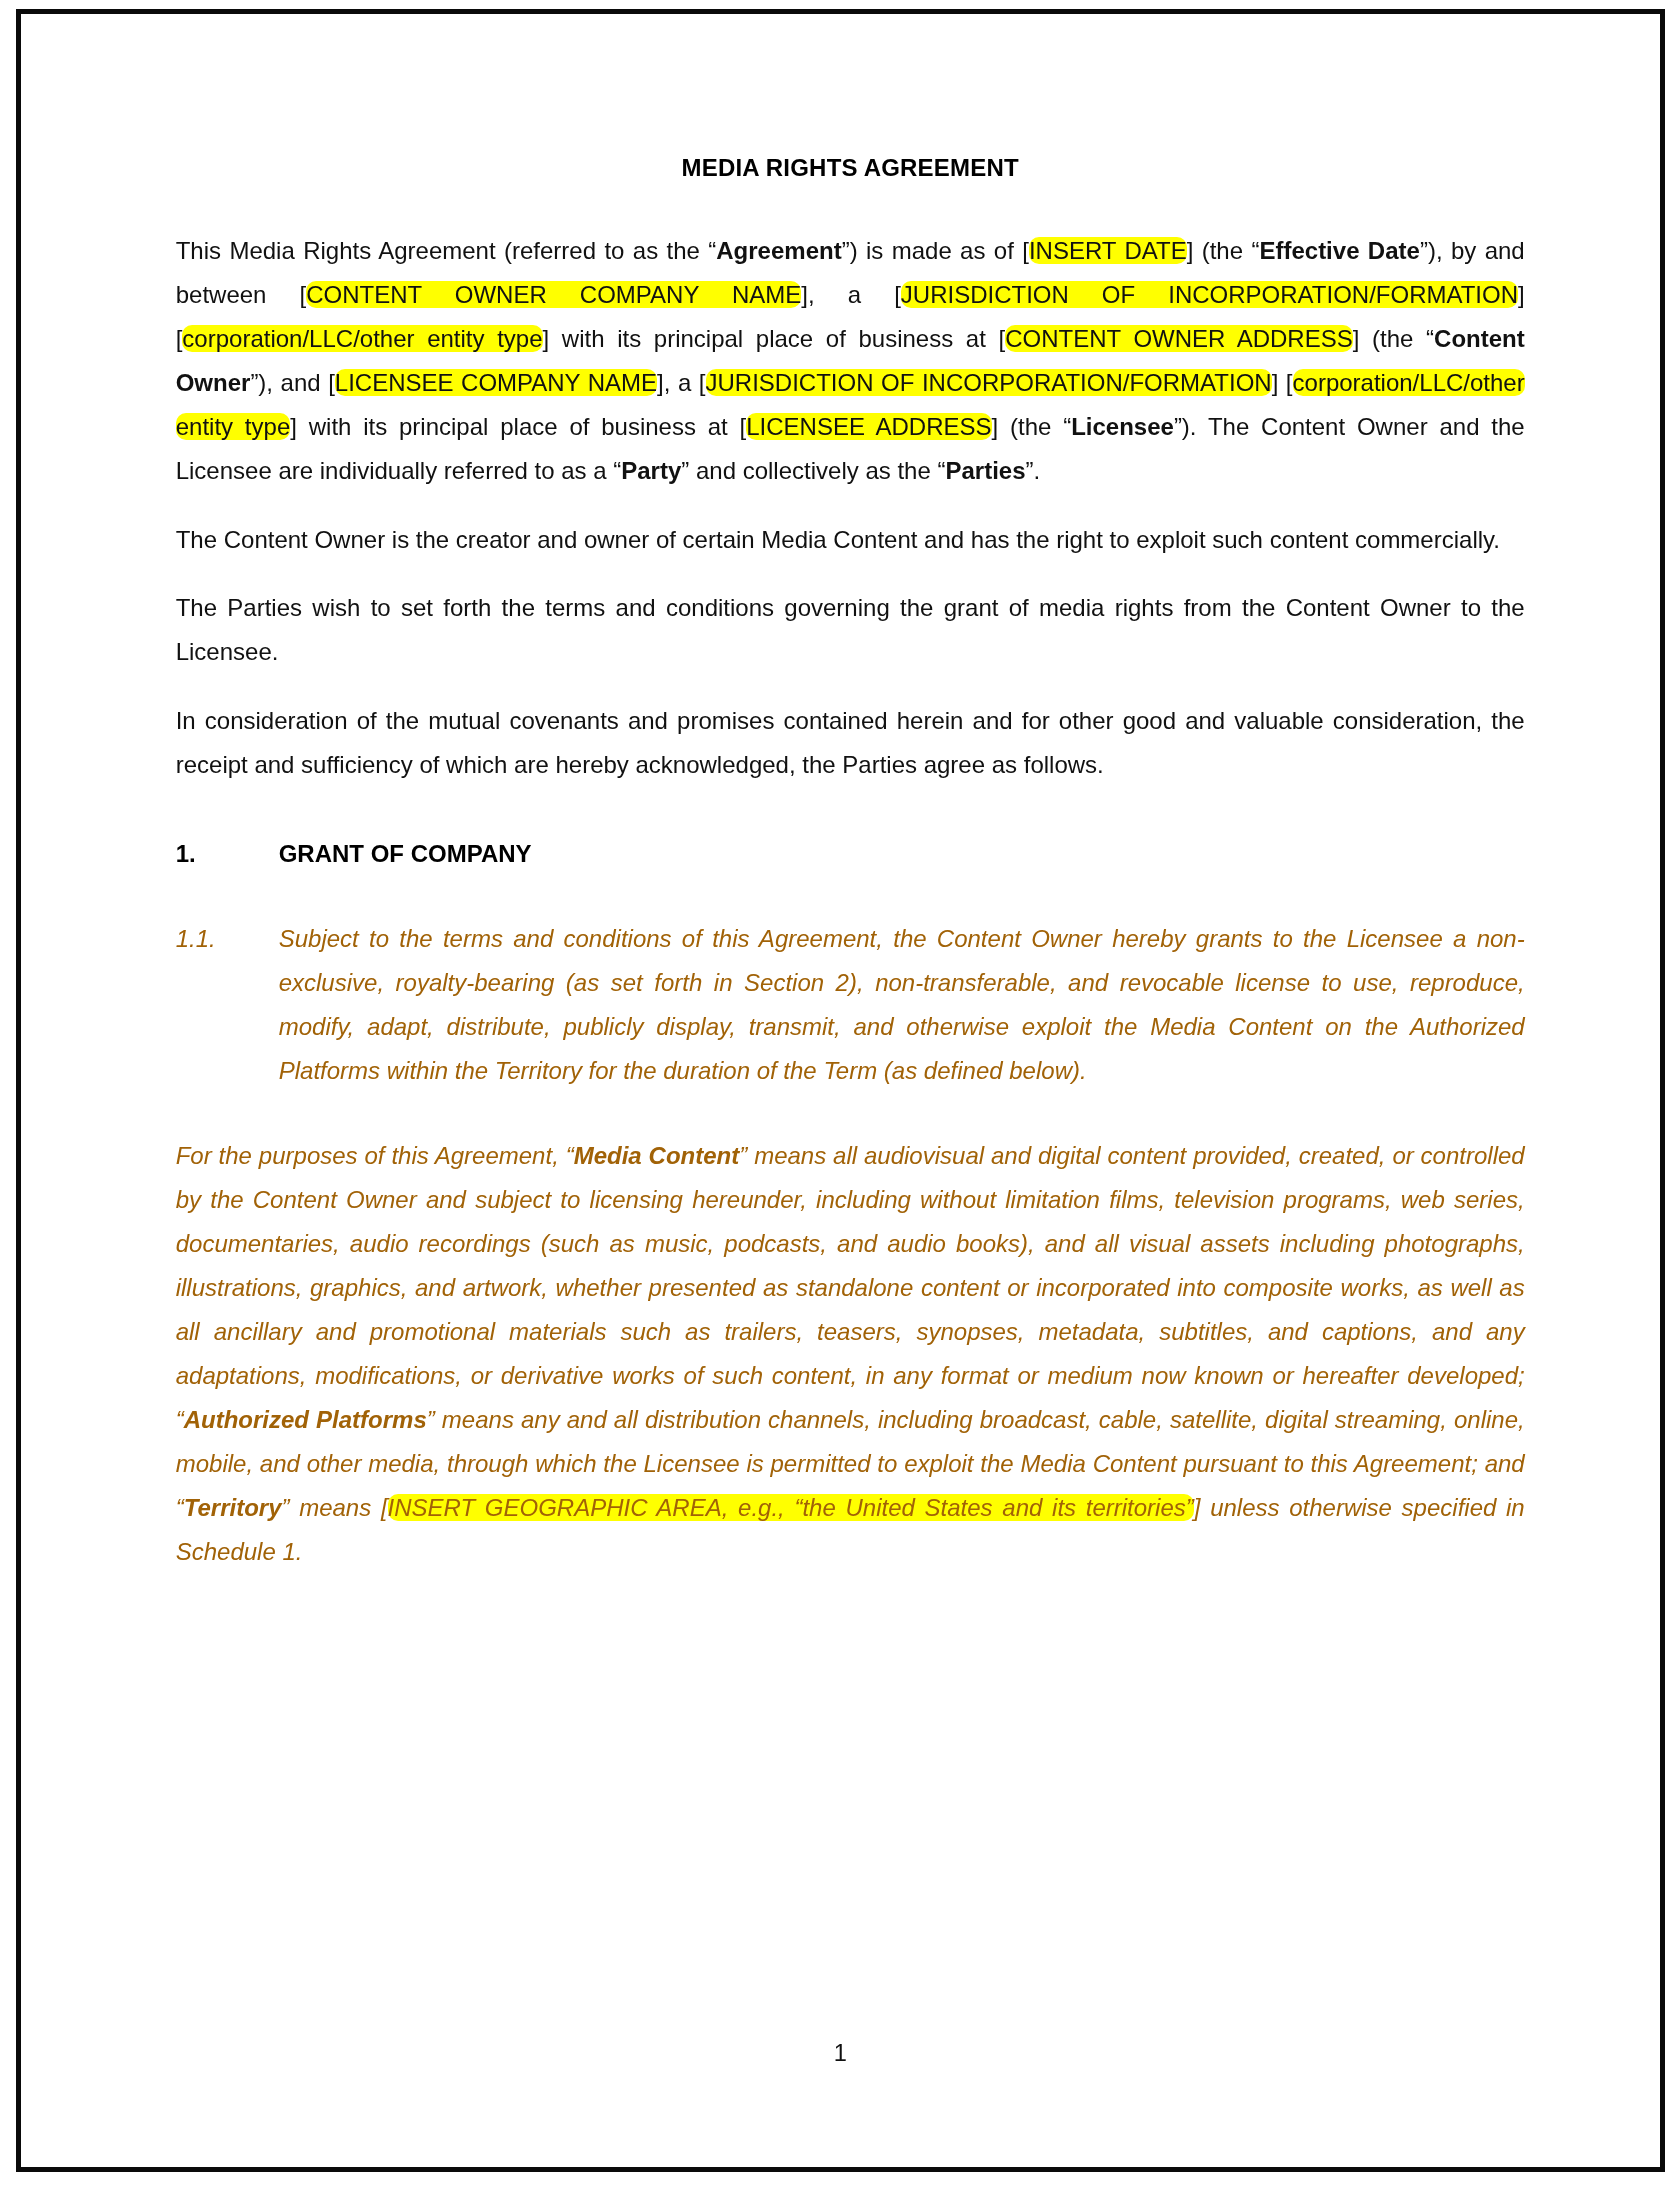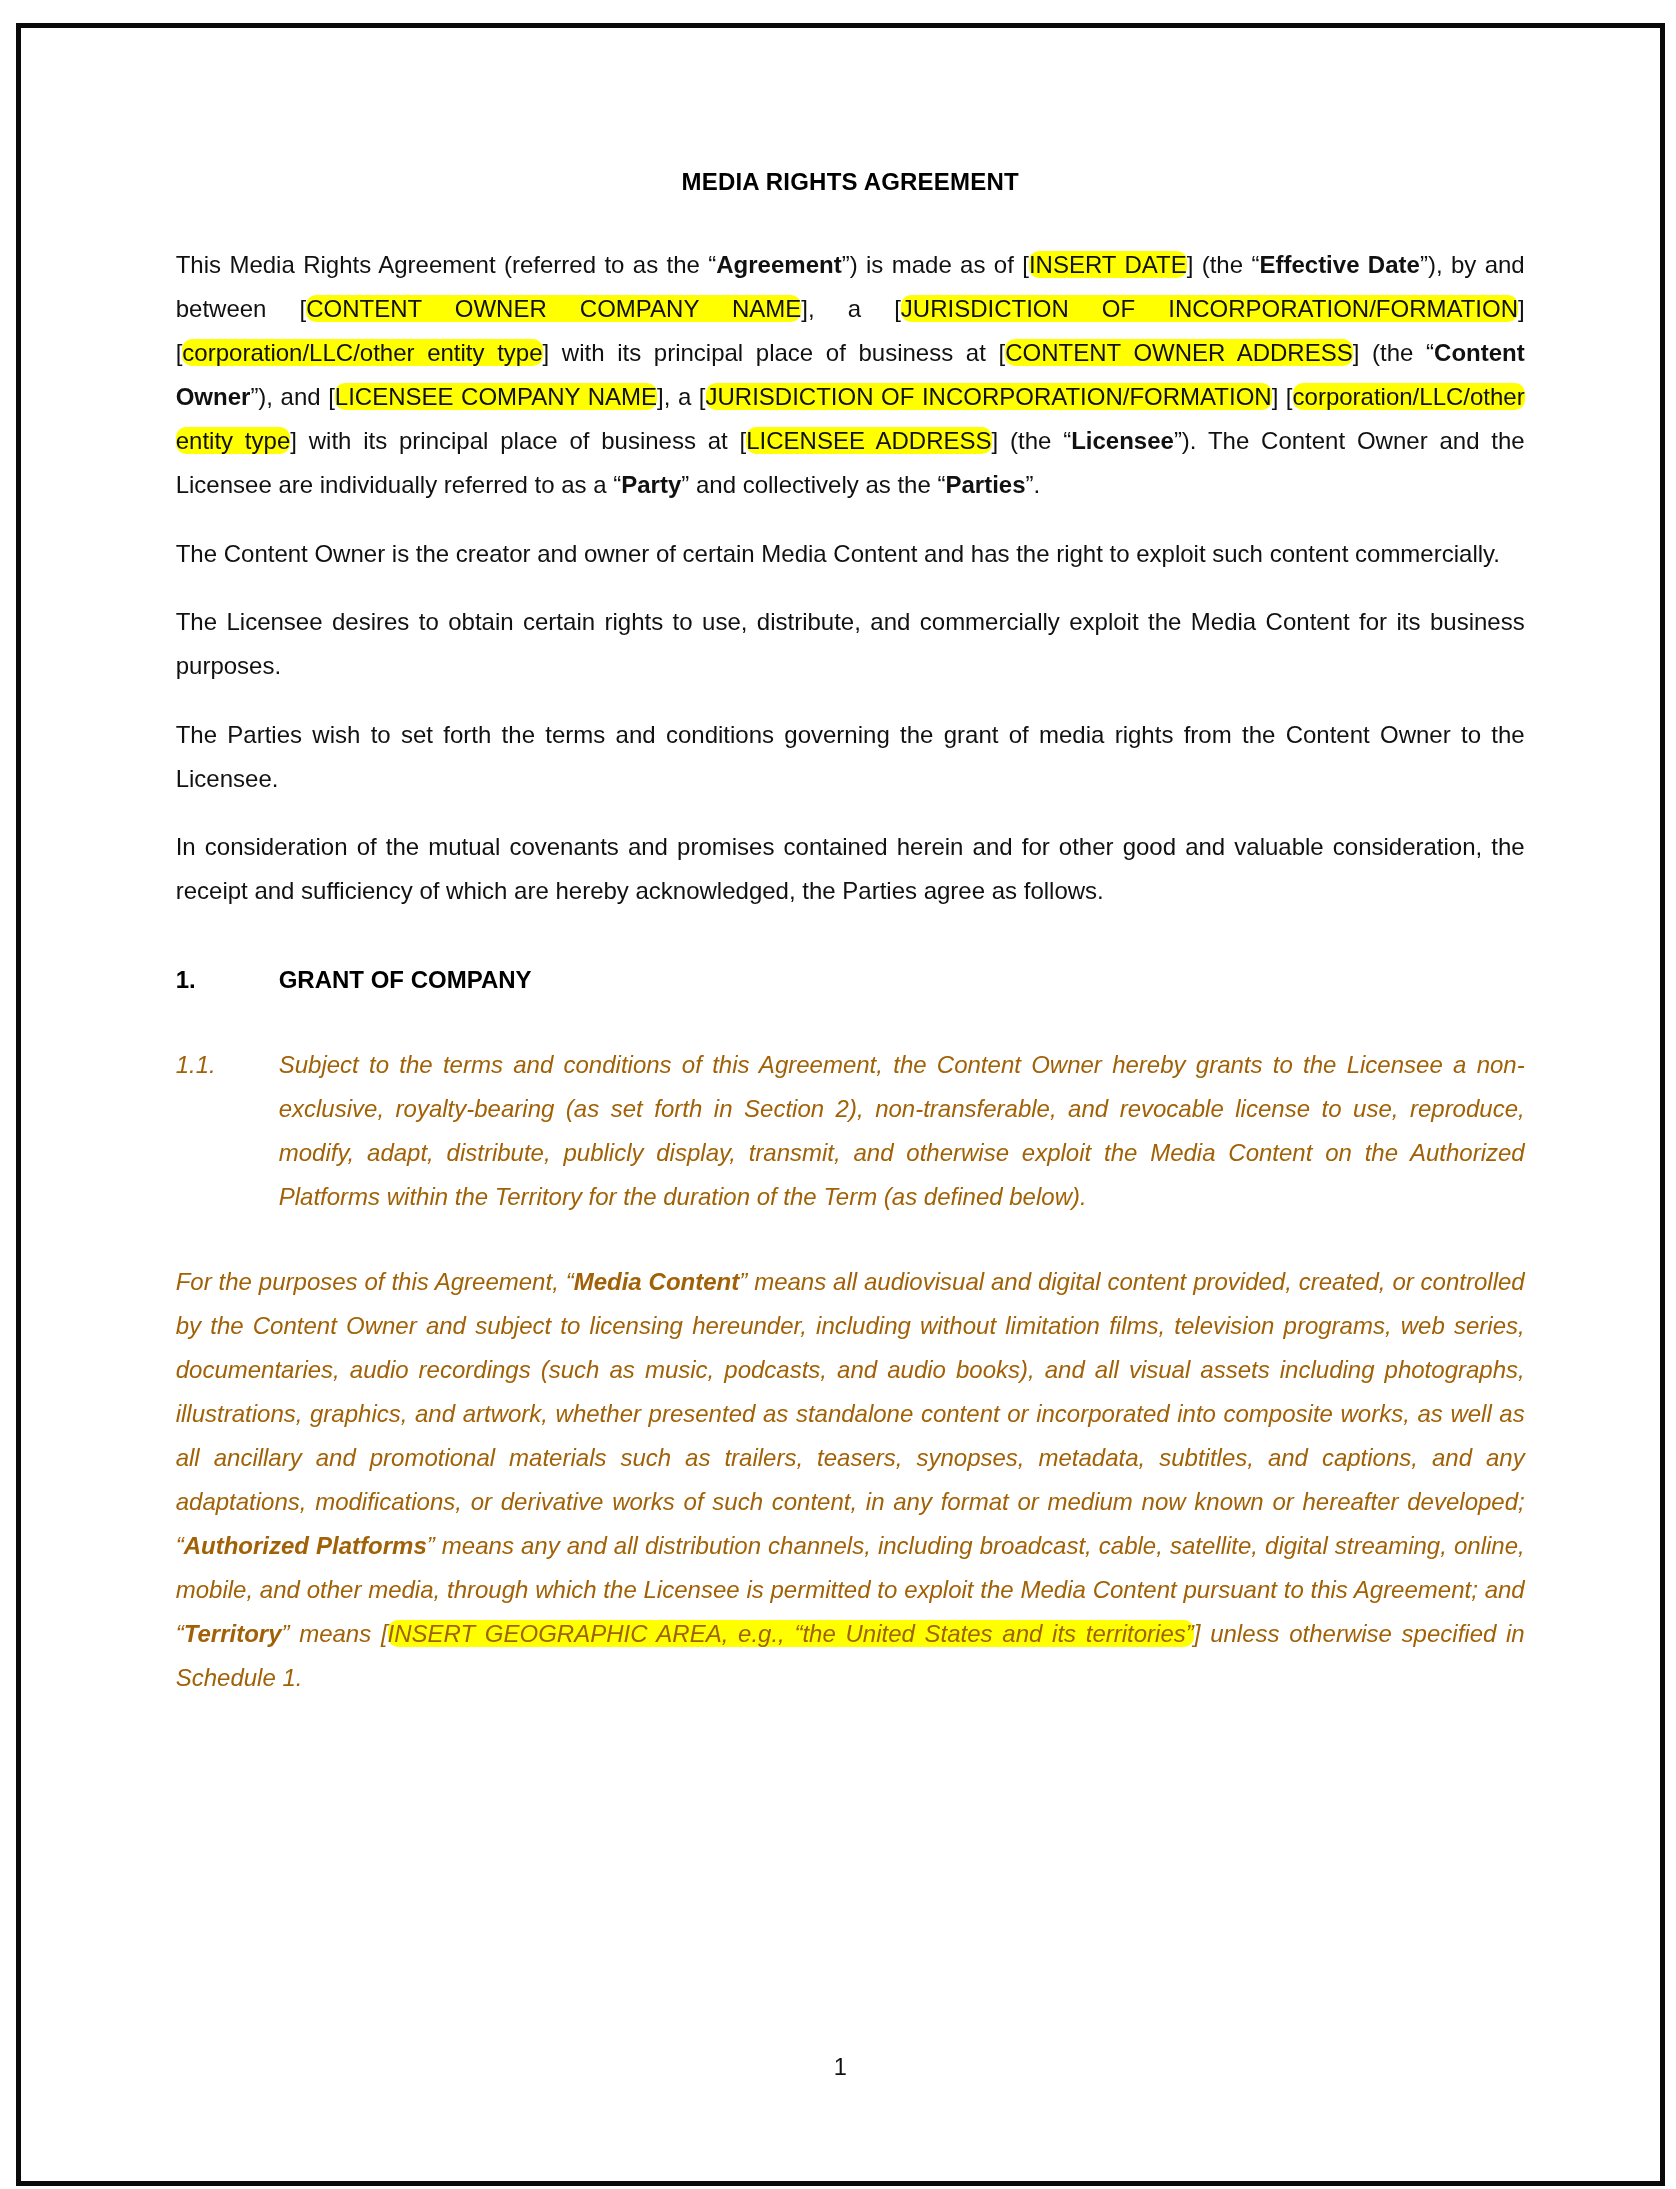--- a/index.html
+++ b/index.html
@@ -17,21 +17,20 @@
   
   #page-frame {
     position: absolute;
     left: 15.7px;
     top: 8.7px;
     width: 1649px;
     height: 2163px;
     border: 5.2px solid #0a0a0a;
     box-sizing: border-box;
     background: #ffffff;
-    margin-top: 14px;
   }
 
   #page-body {
     position: absolute;
     left: 0;
     top: 0;
     right: 0;
     bottom: 0;
     padding: 0;
   }
@@ -123,21 +122,20 @@
   <div id="page-body">
 
     <div class="content">
 
       <div class="doc-title">MEDIA RIGHTS AGREEMENT</div>
 
       <p class="para"><span>This Media Rights Agreement (referred to as the “</span><b>Agreement</b><span>”) is made as of [</span><span class="hl">INSERT DATE</span><span>] (the “</span><b>Effective Date</b><span>”), by and between [</span><span class="hl">CONTENT OWNER COMPANY NAME</span><span>], a [</span><span class="hl">JURISDICTION OF INCORPORATION/FORMATION</span><span>] [</span><span class="hl">corporation/LLC/other entity type</span><span>] with its principal place of business at [</span><span class="hl">CONTENT OWNER ADDRESS</span><span>] (the “</span><b>Content Owner</b><span>”), and [</span><span class="hl">LICENSEE COMPANY NAME</span><span>], a [</span><span class="hl">JURISDICTION OF INCORPORATION/FORMATION</span><span>] [</span><span class="hl">corporation/LLC/other entity type</span><span>] with its principal place of business at [</span><span class="hl">LICENSEE ADDRESS</span><span>] (the “</span><b>Licensee</b><span>”). The Content Owner and the Licensee are individually referred to as a “</span><b>Party</b><span>” and collectively as the “</span><b>Parties</b><span>”.</span></p>
 
       <p class="para">The Content Owner is the creator and owner of certain Media Content and has the right to exploit such content commercially.</p>
 
-      <p class="para">The Licensee desires to obtain certain rights to use, distribute, and commercially exploit the Media Content for its business purposes.</p>
 
       <p class="para">The Parties wish to set forth the terms and conditions governing the grant of media rights from the Content Owner to the Licensee.</p>
 
       <p class="para">In consideration of the mutual covenants and promises contained herein and for other good and valuable consideration, the receipt and sufficiency of which are hereby acknowledged, the Parties agree as follows.</p>
 
       <div class="section-head">
         <span class="num">1.</span>
         <span class="txt">GRANT OF COMPANY</span>
       </div>
 

